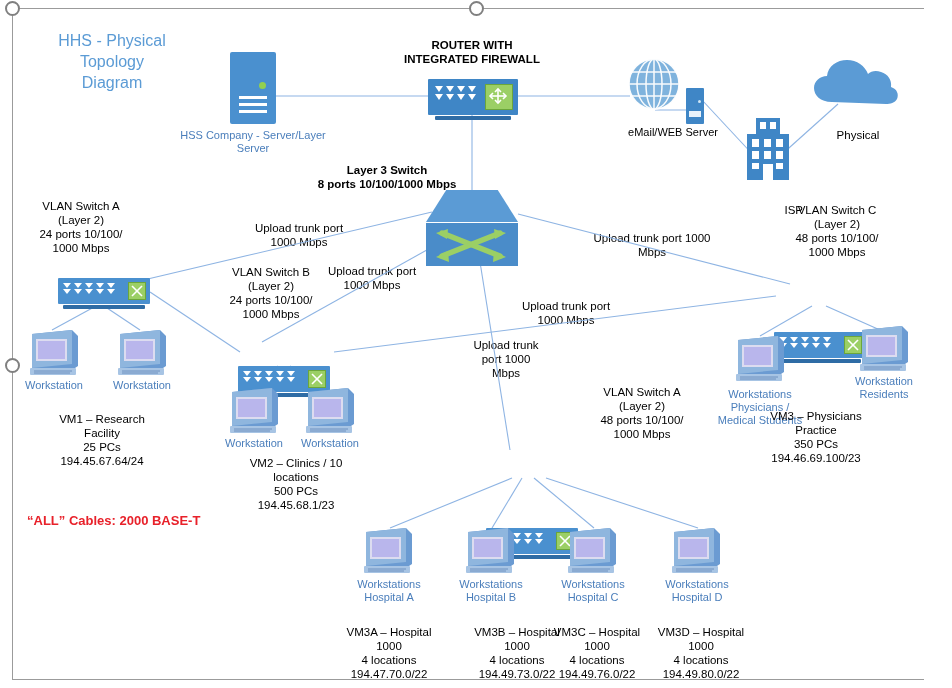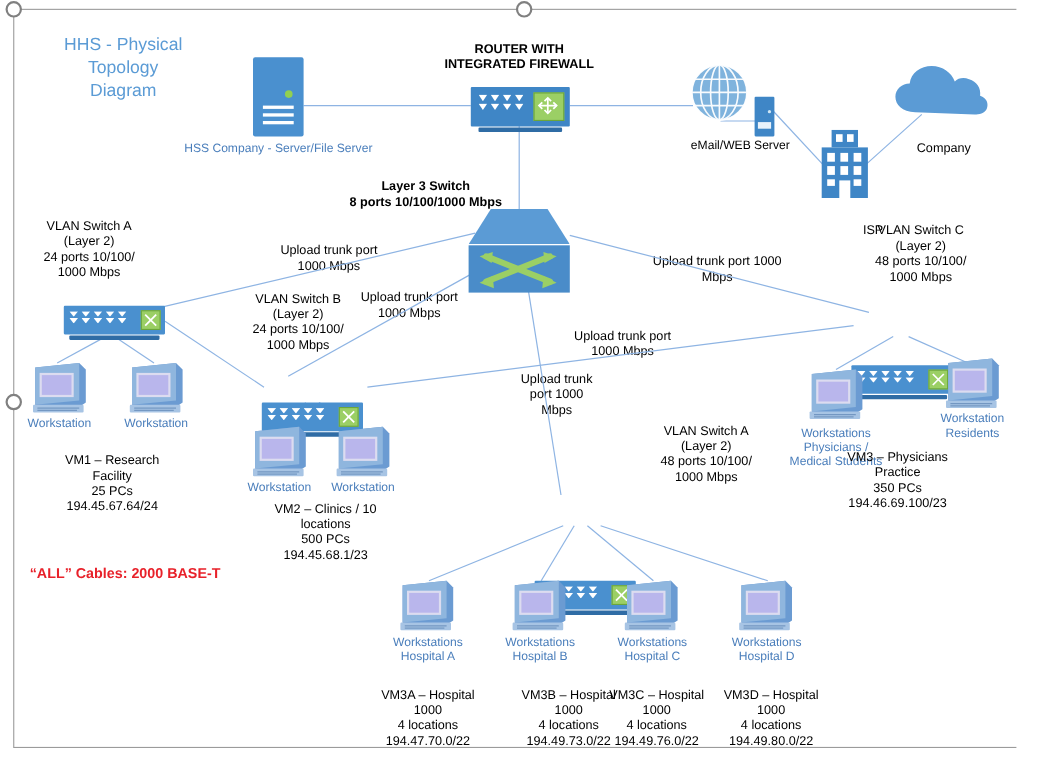--- a/index.html
+++ b/index.html
@@ -125,21 +125,21 @@
 Diagram</div>
 
   <div class="node" style="left:230px; top:52px;">
     <div class="srv">
       <div class="dot"></div>
       <div class="bar" style="top:44px;"></div>
       <div class="bar" style="top:51px;"></div>
       <div class="bar" style="top:58px;"></div>
     </div>
   </div>
-  <div class="lbl-blue" style="left:163px; top:129px; width:180px;">HSS Company - Server/File Server</div>
+  <div class="lbl-blue" style="left:163px; top:129px; width:180px;">HSS Company - Server/Layer Server</div>
 
   <div class="hdr-bold" style="left:392px; top:38px; width:160px;">ROUTER WITH
 INTEGRATED FIREWALL</div>
   <div class="node" style="left:428px; top:79px;">
     <div class="router">
       <div class="ports">
         <span></span>
           <span></span>
           <span></span>
           <span></span>
@@ -207,21 +207,21 @@
   </div>
   <div class="tx" style="left:733px; top:203px; width:70px;text-align:right;">ISP</div>
 
   <div class="node" style="left:812px; top:58px;">
     <svg class="cloud" viewBox="0 0 88 48">
       <path d="M20 44 C8 44 2 37 2 30 C2 23 8 18 15 18 C16 8 25 2 35 2
                C45 2 53 8 56 16 C59 13 64 12 69 14 C76 16 80 22 79 29
                C85 31 87 36 85 41 C83 45 78 46 74 46 Z" fill="#5b9bd5"></path>
     </svg>
   </div>
-  <div class="tx" style="left:818px; top:128px; width:80px;">Company</div>
+  <div class="tx" style="left:818px; top:128px; width:80px;">Physical</div>
 
   <div class="tx" style="left:282px; top:163px; width:210px;font-weight:bold;">Layer 3 Switch
 8 ports 10/100/1000 Mbps</div>
   <div class="node" style="left:426px; top:190px;">
     <div class="l3">
       <div class="top"></div>
       <div class="front">
         <svg width="92" height="43" viewBox="0 0 92 43">
           <g stroke="#9bcf65" stroke-width="5.5" fill="none" stroke-linecap="round">
             <path d="M16 10 L74 33"></path>

